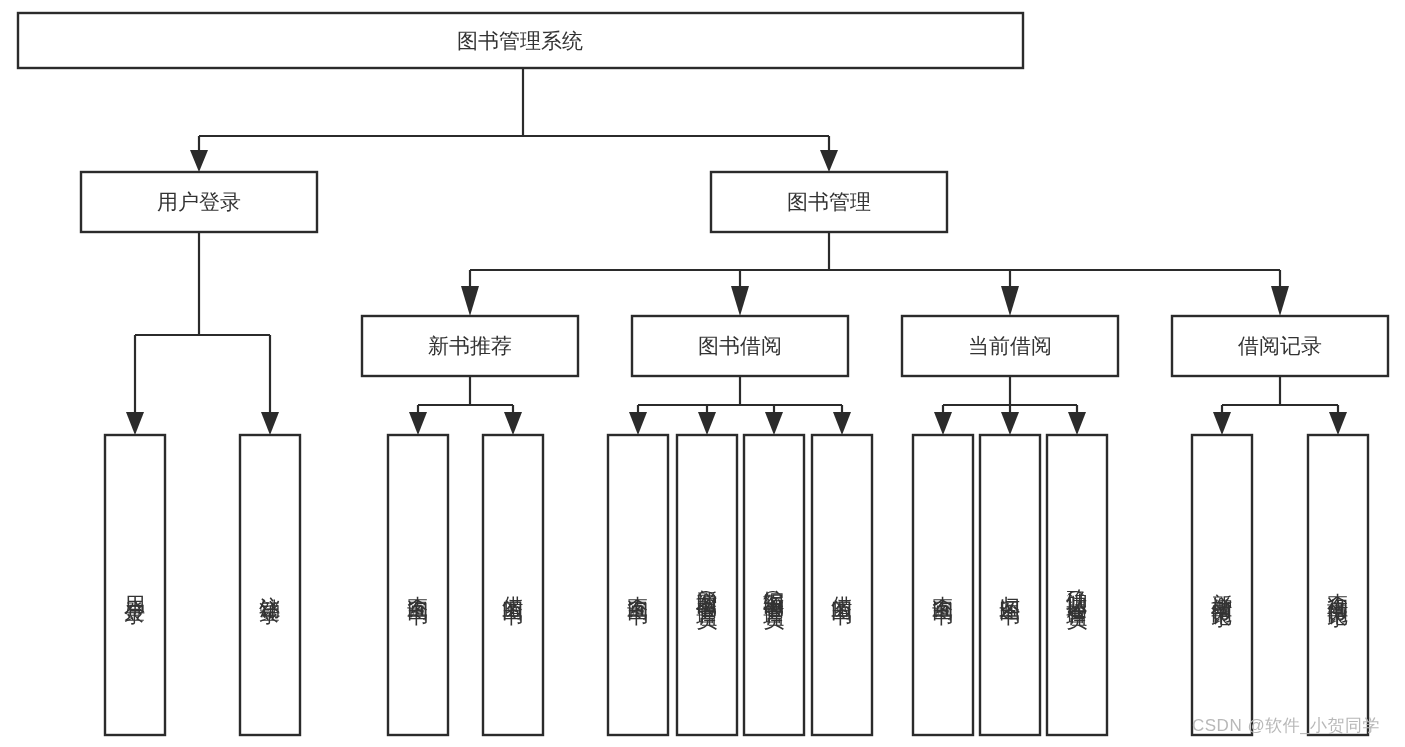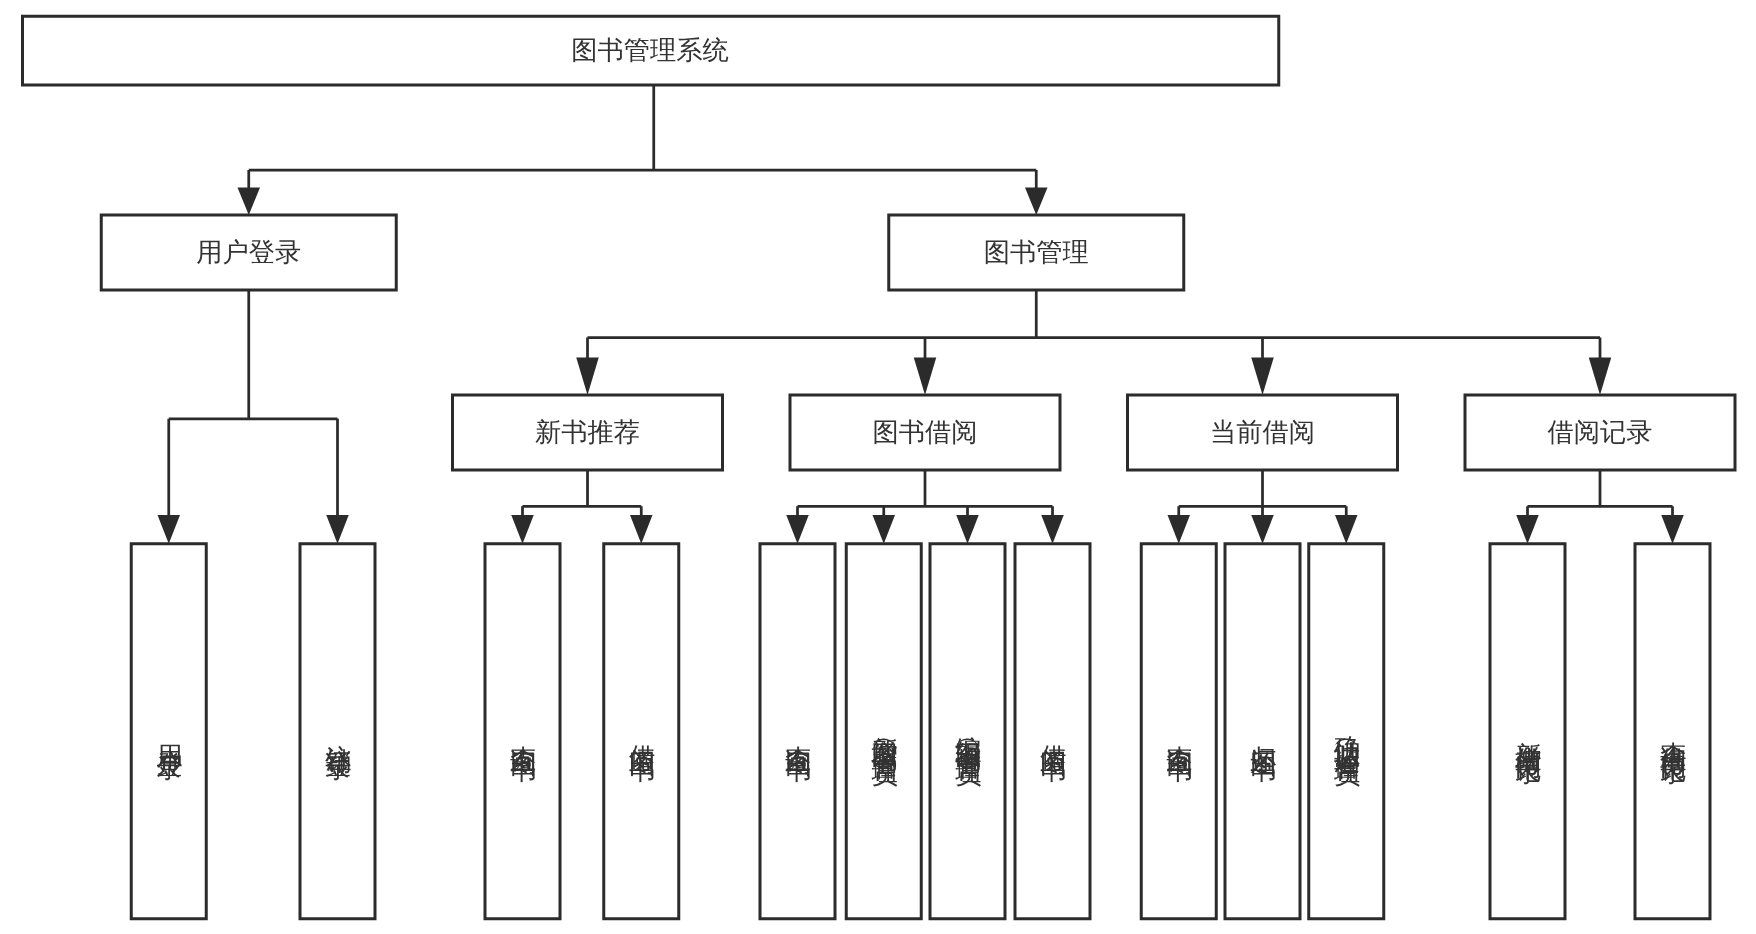--- a/index.html
+++ b/index.html
@@ -207,14 +207,15 @@
   <div class="vlabel" style="left:744px; top:435px; width:60px; height:300px;">编辑图书（管理员）</div>
   <div class="vlabel" style="left:812px; top:435px; width:60px; height:300px;">借阅图书</div>
 
   <div class="vlabel" style="left:913px; top:435px; width:60px; height:300px;">查询图书</div>
   <div class="vlabel" style="left:980px; top:435px; width:60px; height:300px;">归还图书</div>
   <div class="vlabel" style="left:1047px; top:435px; width:60px; height:300px;">确认归还（管理员）</div>
 
   <div class="vlabel" style="left:1192px; top:435px; width:60px; height:300px;">新增借阅记录</div>
   <div class="vlabel" style="left:1308px; top:435px; width:60px; height:300px;">查询借阅记录</div>
 
+  <div class="watermark" style="left:1192px; top:714px;">CSDN @软件_小贺同学</div>
 
 </div>
 
 </body></html>

